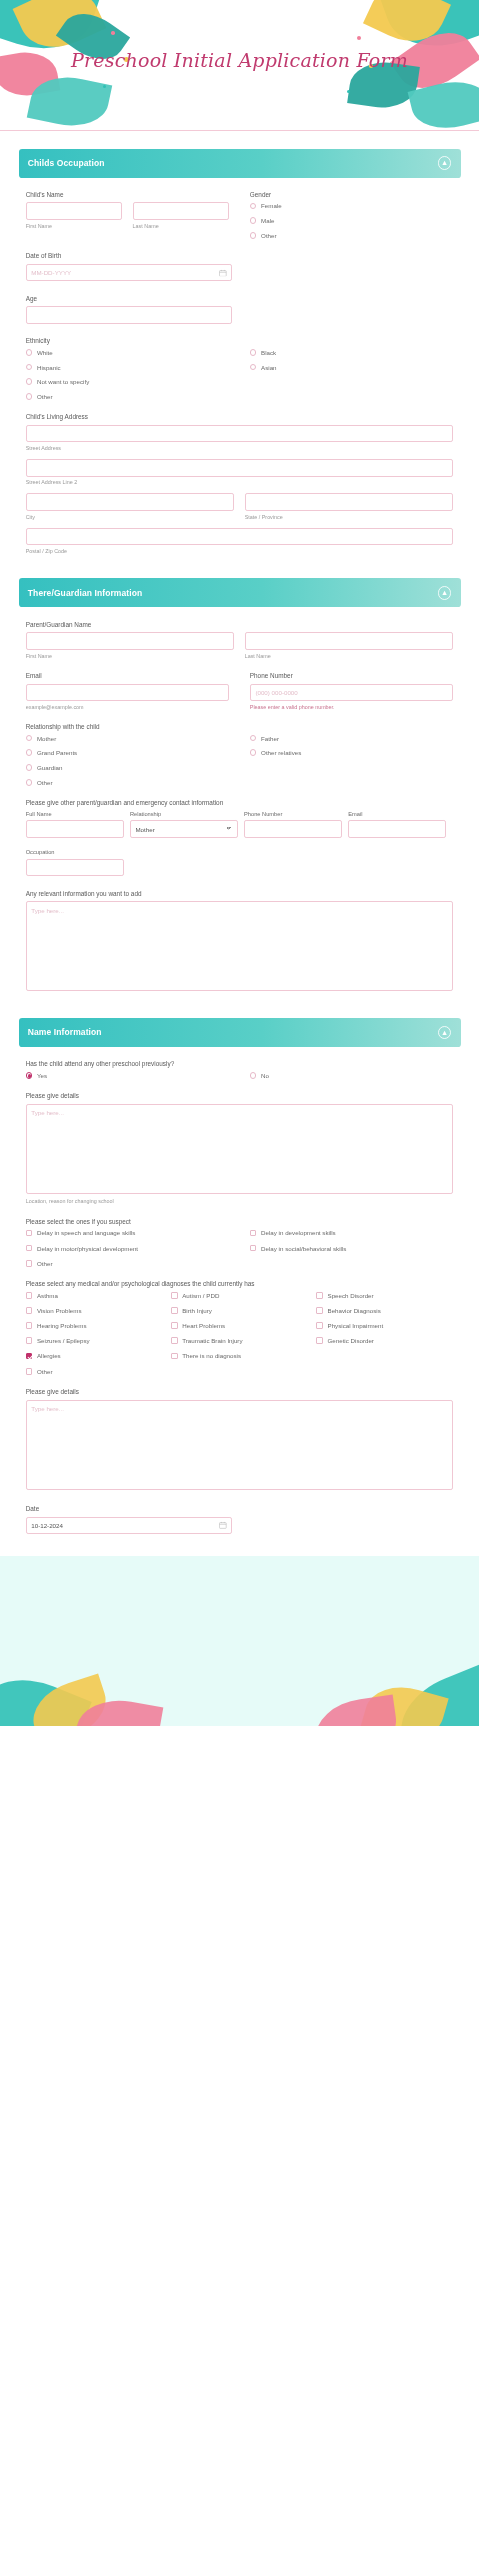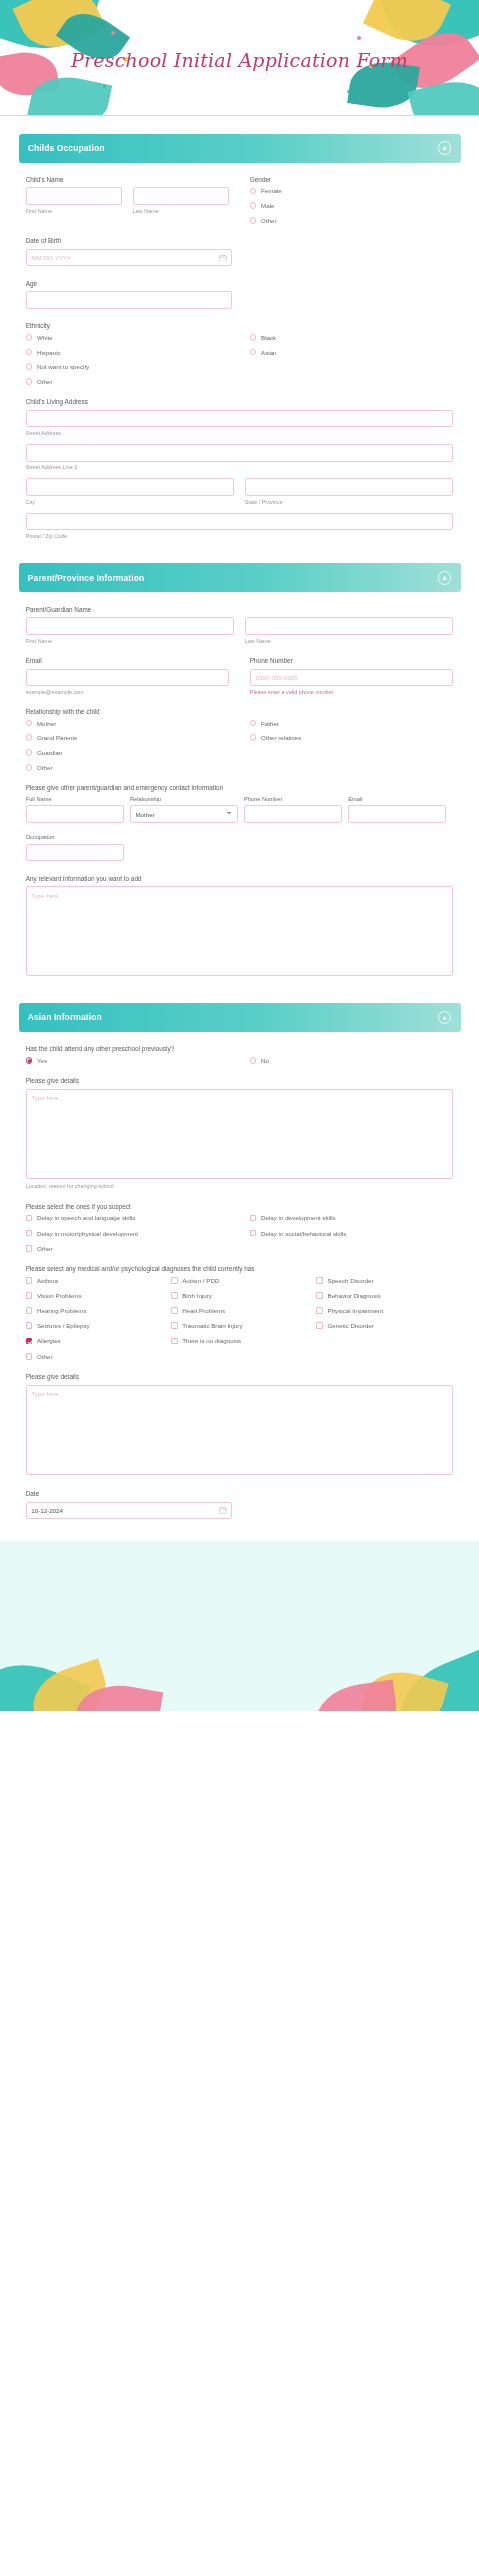--- a/index.html
+++ b/index.html
@@ -15,21 +15,21 @@
     width: 479px;
     min-height: 2733px;
     position: relative;
     background: #ffffff;
     overflow: hidden;
   }
 
   
   .banner {
     position: relative;
-    height: 116px;
+    height: 131px;
     background: #ffffff;
     overflow: hidden;
   }
   .banner-inner {
     position: absolute;
     left: 0; top: 0; right: 0; bottom: 0;
   }
   .banner-title {
     position: absolute;
     left: 0; right: 0;
@@ -420,21 +420,21 @@
         </div>
       </div>
 
       <div style="height:8.2px"></div>
       <input class="inp" value="" style="">
       <div class="sub-label">Postal / Zip Code</div>
       <div style="height:7.2px"></div>
     </div>
 
     <div class="section-header">
-      <div class="title">Parent/Province Information</div>
+      <div class="title">There/Guardian Information</div>
       <div class="collapse-icon">▲</div>
     </div>
 
     <div class="block">
 
       <div class="field-label">Parent/Guardian Name</div>
       <div style="display:flex; gap:10.3px;">
         <div style="flex:1;">
           <input class="inp" value="" style="">
           <div class="sub-label">First Name</div>
@@ -514,21 +514,21 @@
 
       <div class="occupation-label">Occupation</div>
       <input class="inp occupation-inp" value="" style="">
 
       <div class="field-label">Any relevant information you want to add</div>
       <textarea class="inp tall" placeholder="Type here..." style=""></textarea>
       <div style="height:7.2px"></div>
     </div>
 
     <div class="section-header">
-      <div class="title">Asian Information</div>
+      <div class="title">Name Information</div>
       <div class="collapse-icon">▲</div>
     </div>
 
     <div class="block">
 
       <div class="field-label">Has the child attend any other preschool previously?</div>
       <div class="radio-grid">
         <div class="opt">
           <span class="radio checked"></span>
           <span>Yes</span>

